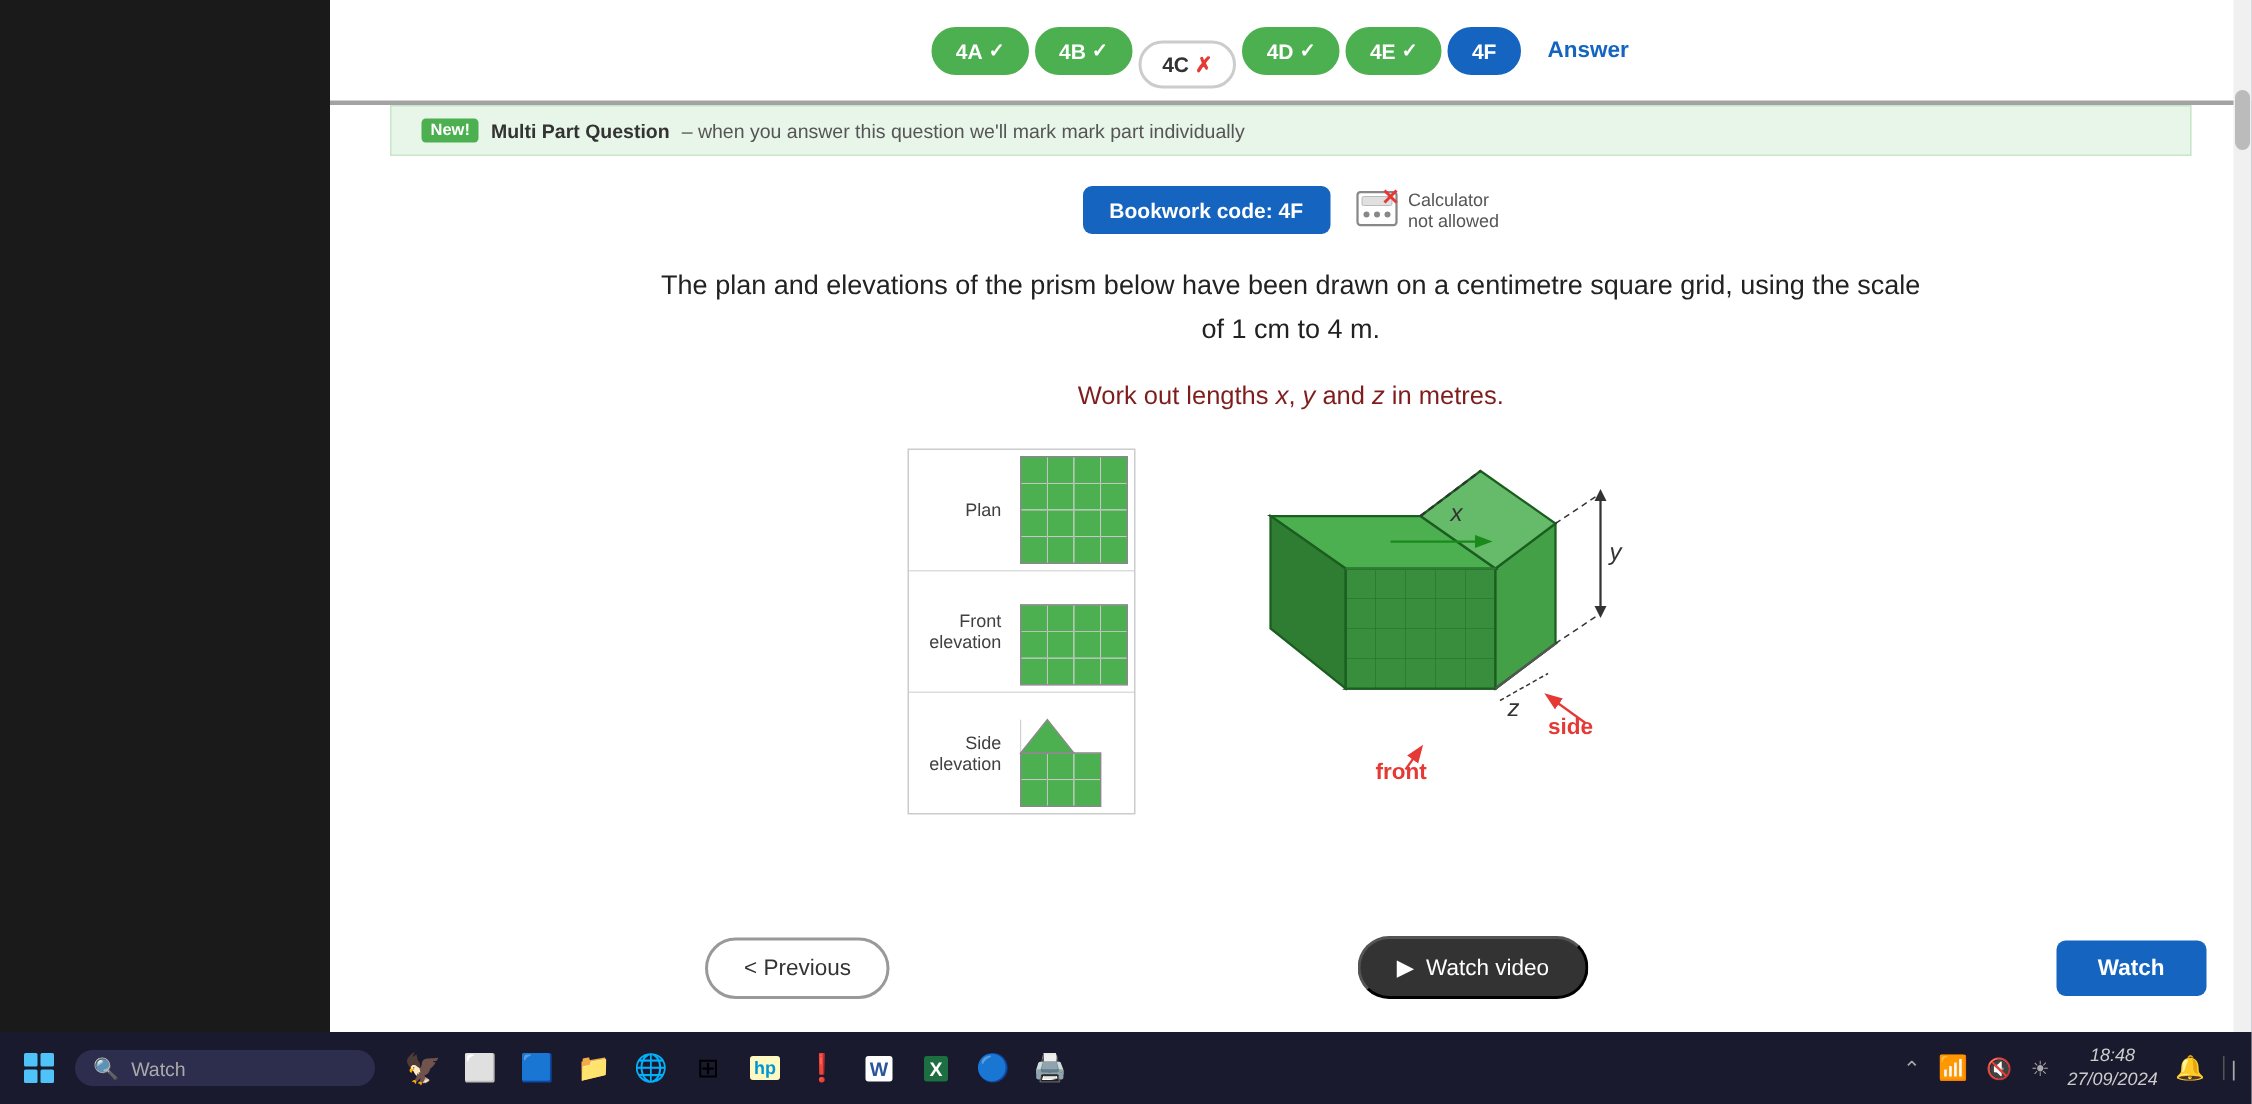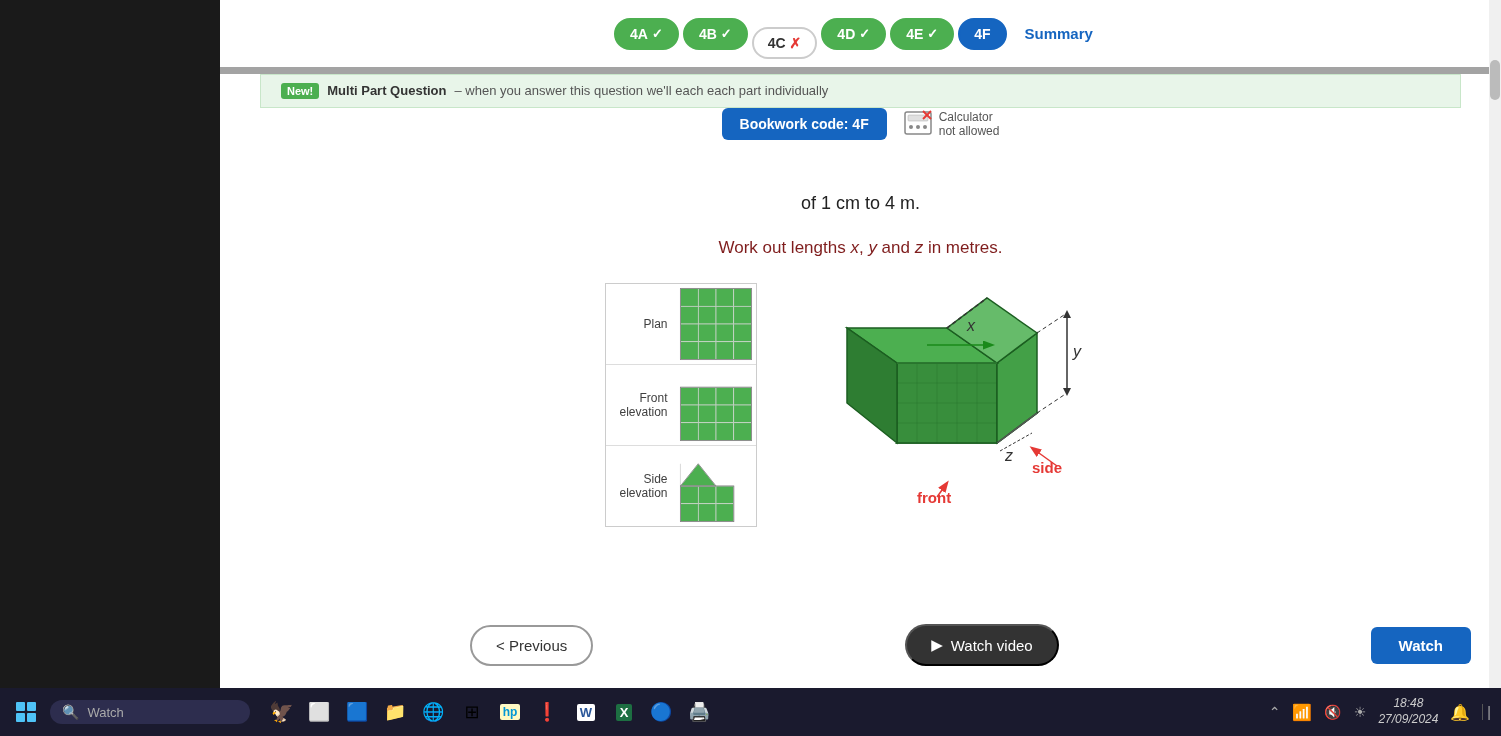--- a/index.html
+++ b/index.html
@@ -33,21 +33,21 @@
       overflow: hidden;
     }
 
     
     .top-nav {
       display: flex;
       align-items: center;
       padding: 8px 20px;
       background: #fff;
       gap: 4px;
-      border-bottom: 7px solid #a3a3a3;
+      border-bottom: 3px solid #a3a3a3;
       justify-content: center;
     }
 
     .nav-tab {
       display: flex;
       align-items: center;
       gap: 4px;
       padding: 6px 14px;
       border-radius: 20px;
       font-size: 14px;
@@ -94,24 +94,25 @@
       padding: 0 40px;
       position: relative;
     }
 
     
     .new-banner {
       background: #e8f5e9;
       border: 1px solid #c8e6c9;
       padding: 8px 20px;
       display: flex;
-      align-items: flex-start;
+      align-items: flex-end;
       gap: 8px;
       font-size: 13px;
       color: #555;
+      margin-bottom: 20px;
     }
 
     .new-badge {
       background: #4caf50;
       color: #fff;
       font-size: 11px;
       font-weight: bold;
       padding: 2px 6px;
       border-radius: 3px;
     }
@@ -400,30 +401,30 @@
       <span class="check-mark">✓</span>
     </div>
     <div class="nav-tab completed">
       <span>4E</span>
       <span class="check-mark">✓</span>
     </div>
     <div class="nav-tab active">
       <span>4F</span>
     </div>
     <div class="nav-tab summary">
-      <span>Summary</span>
+      <span>Answer</span>
     </div>
   </div>
 
   <div class="question-area">
 
     <div class="new-banner">
       <span class="new-badge">New!</span>
       <span class="banner-title">Multi Part Question</span>
-      <span>– when you answer this question we'll each each part individually</span>
+      <span>– when you answer this question we'll mark mark part individually</span>
     </div>
 
     <div class="bookwork-row">
       <div class="bookwork-code">Bookwork code: 4F</div>
       <div class="calculator-info">
         <div class="calc-icon">
           <svg width="30" height="26" viewBox="0 0 30 26">
             <rect x="2" y="2" width="26" height="22" rx="2" fill="none" stroke="#888" stroke-width="1.5"></rect>
             <rect x="5" y="5" width="20" height="6" rx="1" fill="#e0e0e0" stroke="#aaa" stroke-width="0.5"></rect>
             <circle cx="8" cy="17" r="2" fill="#888"></circle>
@@ -434,21 +435,21 @@
           </svg>
         </div>
         <div>
           <div>Calculator</div>
           <div>not allowed</div>
         </div>
       </div>
     </div>
 
     <div class="question-text">
-      <br>
+      <span>The plan and elevations of the prism below have been drawn on a centimetre square grid, using the scale</span><br>
       <span>of 1 cm to 4 m.</span>
     </div>
     <div class="question-sub">
       Work out lengths <em>x</em>, <em>y</em> and <em>z</em> in metres.
     </div>
 
     <div class="diagram-area">
 
       <div style="position:relative;">
         <div class="grid-diagrams">

